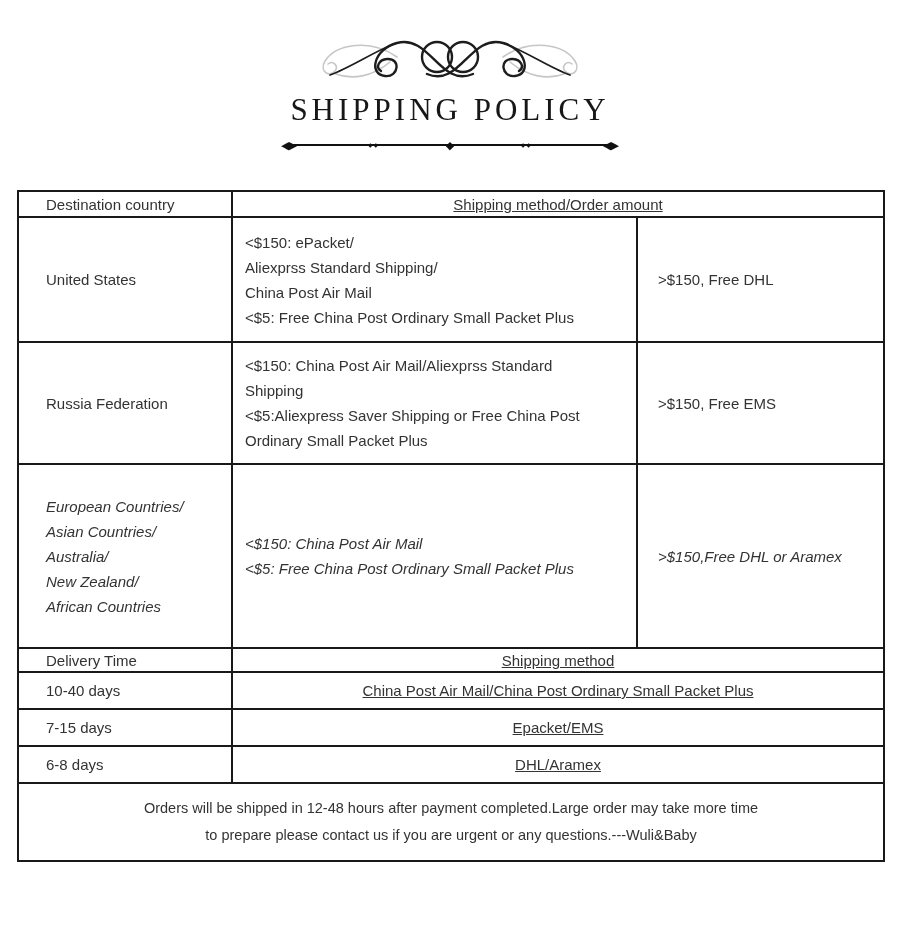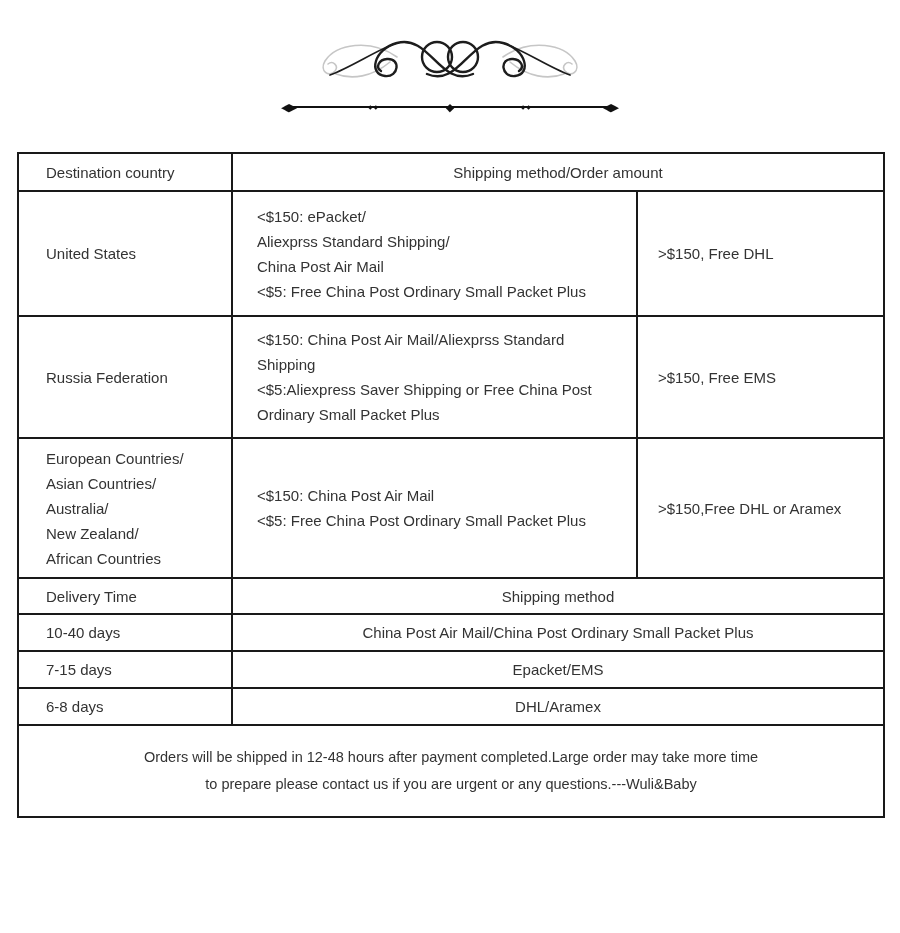--- a/index.html
+++ b/index.html
@@ -21,32 +21,32 @@
   .dm.end-r{left:327px;transform:translate(-50%,-50%) scaleX(1.9);}
   .dm.pair{font-size:6px;letter-spacing:1px;}
   .dm.p1{left:27%;}
   .dm.p2{left:73%;}
   .dm.center{left:50%;}
   table{
     border-collapse:collapse;table-layout:fixed;
     width:866px;margin:37px 0 0 17px;font-size:15px;color:#333333;
   }
   td{border:2px solid #191919;padding:0;vertical-align:middle;}
-  .rh-head{height:38px;}
+  .rh-head{height:26px;}
   .rh-us{height:125px;}
   .rh-ru{height:122px;}
-  .rh-eu{height:140px;}
-  .rh-dt{height:36px;}
+  .rh-eu{height:184px;font-style:italic;}
+  .rh-dt{height:24px;}
   .rh-small{height:37px;}
-  .rh-foot{height:92px;}
+  .rh-foot{height:78px;}
   .c-label{padding-left:27px;}
-  .c-method{padding-left:24px;line-height:25px;}
+  .c-method{padding-left:12px;line-height:25px;}
   .c-lines{line-height:25px;}
   .c-amount{padding-left:20px;}
-  .c-center{text-align:center;}
+  .c-center{text-align:center;text-decoration:underline;}
   .c-foot{text-align:center;line-height:27px;font-size:14.5px;}
 </style>
 </head>
 <body>
 
 <div>
 
   <svg class="flourish" width="300" height="60" viewBox="0 0 300 60" aria-hidden="true">
     <g fill="none" stroke-linecap="round">
       <g stroke="#c6c6c6" stroke-width="1.6">
@@ -59,20 +59,21 @@
         <circle cx="137" cy="27" r="15"></circle>
         <circle cx="163" cy="27" r="15"></circle>
         <path d="M173,44 C140,58 130,4 97,13 C74,19 68,44 85,46 C99,47.5 101,28 87,29 C79,29.5 75,37 81,41"></path>
         <path d="M127,44 C160,58 170,4 203,13 C226,19 232,44 215,46 C201,47.5 199,28 213,29 C221,29.5 225,37 219,41"></path>
         <path d="M97,13 C80,18 50,38 30,45" stroke-width="1.7"></path>
         <path d="M203,13 C220,18 250,38 270,45" stroke-width="1.7"></path>
       </g>
     </g>
   </svg>
 
+  <h1 class="title">SHIPPING POLICY</h1>
 
   <div class="divider">
     <span class="line"></span>
     <span class="dm end-l">◆</span>
     <span class="dm pair p1">◆◆</span>
     <span class="dm center">◆</span>
     <span class="dm pair p2">◆◆</span>
     <span class="dm end-r">◆</span>
   </div>
 

